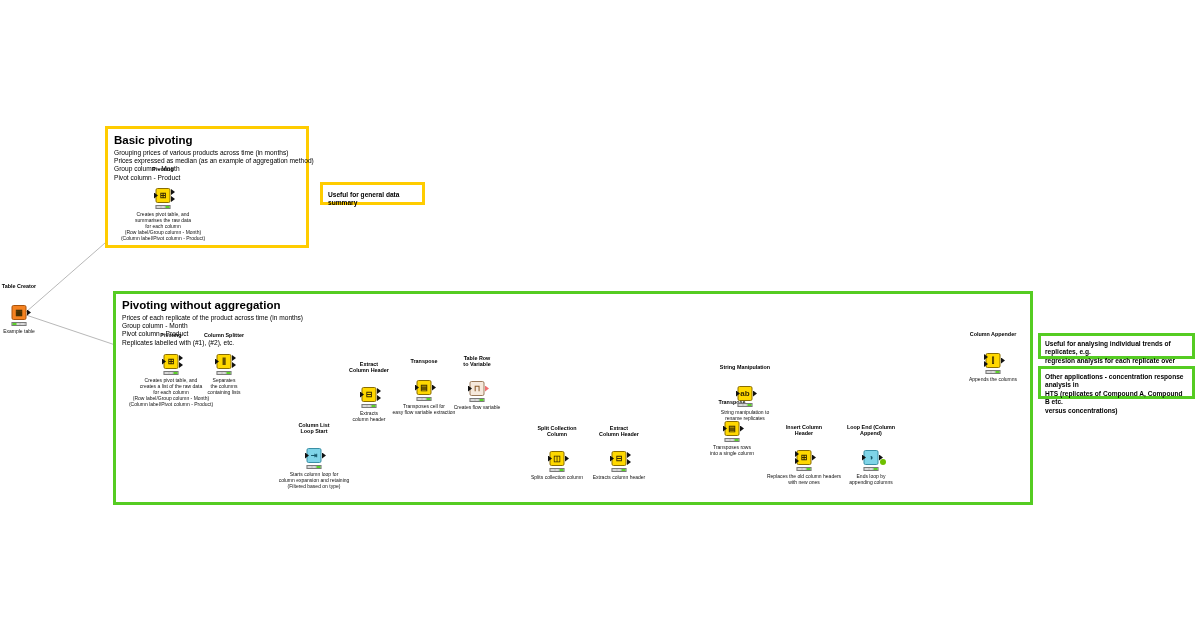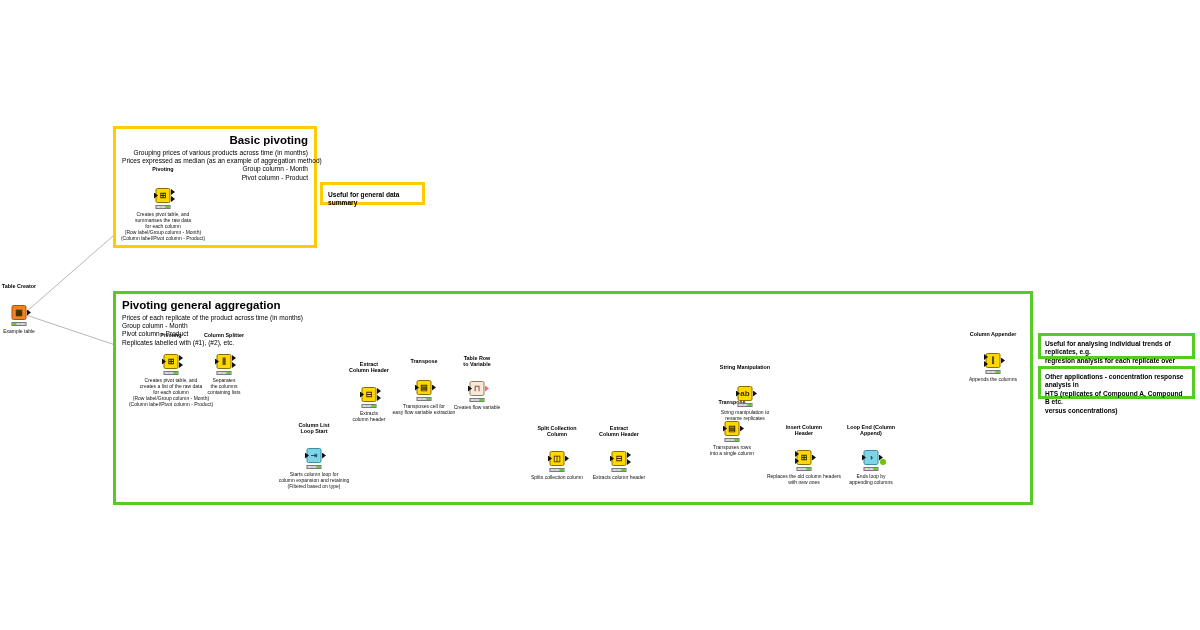--- a/index.html
+++ b/index.html
@@ -87,39 +87,39 @@
 
       <path d="M880 455 L984 360"></path>
     </g>
     <g fill="none" stroke="#F27070" stroke-width="0.8">
 
       <path d="M486 385 L556 450"></path>
       <path d="M486 383 L733 378"></path>
     </g>
   </svg>
 
-  <div class="anno yellow" style="left:113px;top:126px;width:204px;height:122px;text-align:right;">
+  <div class="anno yellow" style="left:105px;top:126px;width:204px;height:122px;">
     <div class="pad">
       <div class="anno-title">Basic pivoting</div>
       <div class="anno-line">Grouping prices of various products across time (in months)</div>
       <div class="anno-line">Prices expressed as median (as an example of aggregation method)</div>
       <div class="anno-line">Group column - Month</div>
       <div class="anno-line">Pivot column - Product</div>
     </div>
   </div>
 
   <div class="anno yellow" style="left:320px;top:182px;width:105px;height:23px;">
     <div class="pad" style="padding:6px 5px;">
       <div class="anno-body">Useful for general data summary</div>
     </div>
   </div>
 
   <div class="anno green" style="left:113px;top:291px;width:920px;height:214px;">
     <div class="pad">
-      <div class="anno-title">Pivoting general aggregation</div>
+      <div class="anno-title">Pivoting without aggregation</div>
       <div class="anno-line">Prices of each replicate of the product across time (in months)</div>
       <div class="anno-line">Group column - Month</div>
       <div class="anno-line">Pivot column - Product</div>
       <div class="anno-line">Replicates labelled with (#1), (#2), etc.</div>
     </div>
   </div>
 
   <div class="anno green" style="left:1038px;top:333px;width:157px;height:26px;">
     <div class="pad" style="padding:4px 4px;">
       <div class="anno-body">Useful for analysing individual trends of replicates, e.g.</div>

